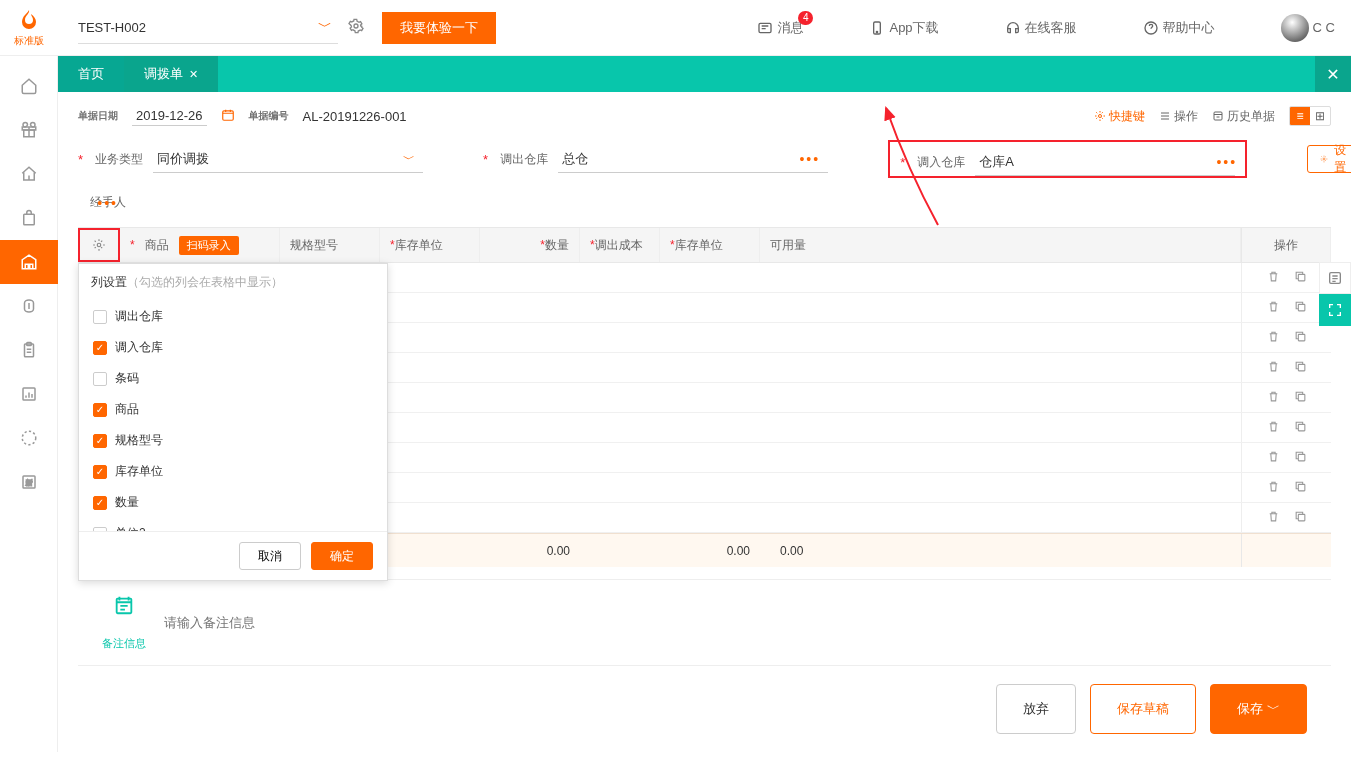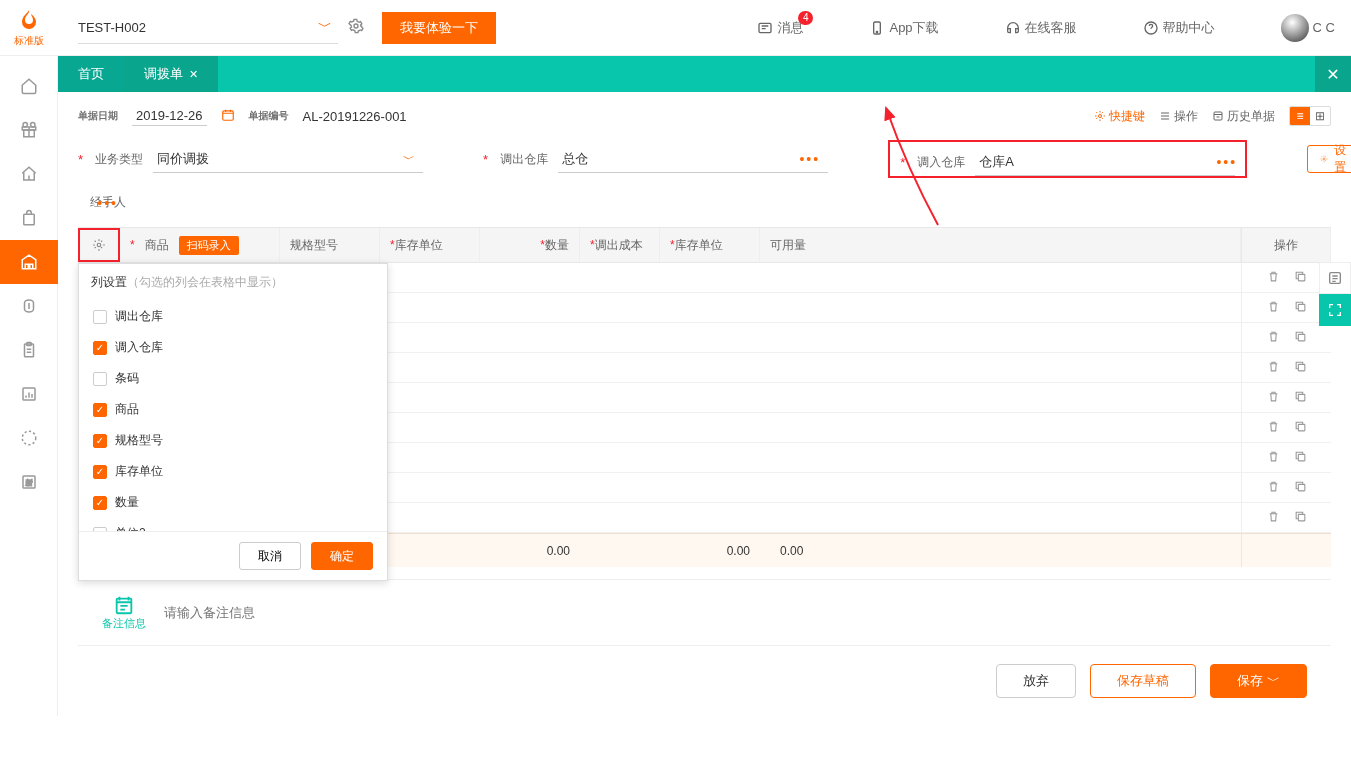--- a/index.html
+++ b/index.html
@@ -81,25 +81,25 @@
 .popup-list::-webkit-scrollbar-thumb { background: #ccc; border-radius: 7px; border: 3px solid #fff; }
 .popup-item { display: flex; align-items: center; gap: 8px; padding: 7px 14px; font-size: 12px; cursor: pointer; }
 .chk { width: 14px; height: 14px; border: 1px solid #ccc; border-radius: 2px; display: inline-flex; align-items: center; justify-content: center; font-size: 10px; }
 .chk.on { background: #ff6600; border-color: #ff6600; color: #fff; }
 .popup-footer { display: flex; justify-content: flex-end; gap: 10px; padding: 10px 14px; border-top: 1px solid #eee; }
 .btn { height: 28px; padding: 0 18px; border: 1px solid #ccc; background: #fff; border-radius: 3px; cursor: pointer; font-size: 12px; }
 .btn.primary { background: #ff6600; border-color: #ff6600; color: #fff; }
 .annotation { position: absolute; color: #f5222d; font-size: 18px; font-weight: 500; pointer-events: none; }
 .arrow-svg { position: absolute; pointer-events: none; }
 .remark-section { display: flex; align-items: center; gap: 18px; padding: 14px 24px; margin-top: 12px; border: 1px solid #eee; border-left: none; border-right: none; }
-.remark-icon { display: flex; flex-direction: column; align-items: center; color: #08c6ab; font-size: 11px; gap: 0; }
+.remark-icon { display: flex; flex-direction: column; align-items: center; color: #08c6ab; font-size: 11px; gap: 20px; }
 .remark-icon svg { width: 22px; height: 22px; }
 .remark-input { flex: 1; border: none; outline: none; font-size: 13px; color: #333; }
 .footer-bar { display: flex; justify-content: flex-end; gap: 14px; padding: 18px 24px; }
-.fbtn { height: 34px; padding: 0 26px; border-radius: 4px; font-size: 13px; cursor: pointer; display: flex; align-items: center; gap: 4px; }
+.fbtn { height: 50px; padding: 0 26px; border-radius: 4px; font-size: 13px; cursor: pointer; display: flex; align-items: center; gap: 4px; }
 .fbtn.ghost { background: #fff; border: 1px solid #ccc; color: #333; }
 .fbtn.outline { background: #fff; border: 1px solid #ff6600; color: #ff6600; }
 .fbtn.solid { background: #ff6600; border: 1px solid #ff6600; color: #fff; }
 .right-float { position: fixed; right: 0; top: 262px; display: flex; flex-direction: column; gap: 0; }
 .rf-item { width: 32px; height: 32px; background: #08c6ab; color: #fff; display: flex; align-items: center; justify-content: center; cursor: pointer; font-size: 14px; }
 .rf-item.light { background: #fff; color: #666; border: 1px solid #eee; }
 </style>
 </head>
 <body>
 

